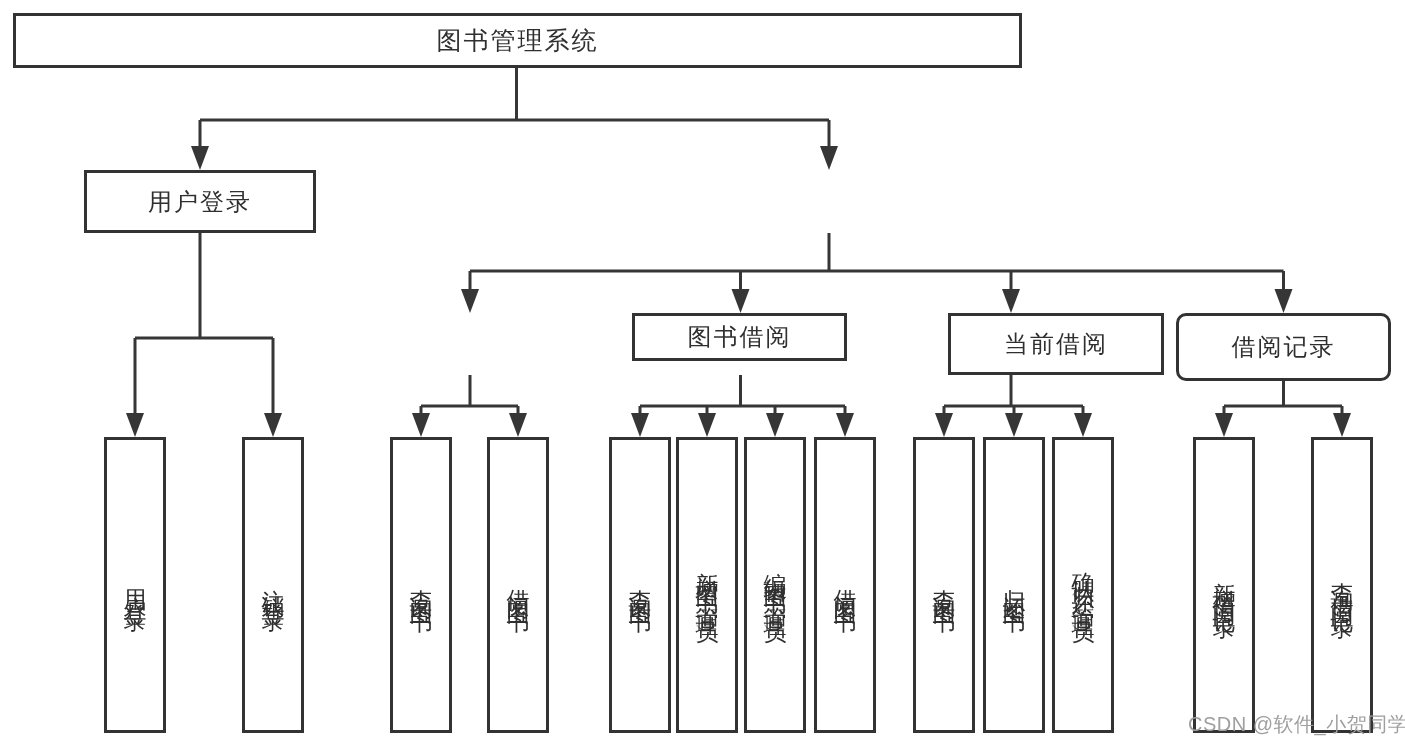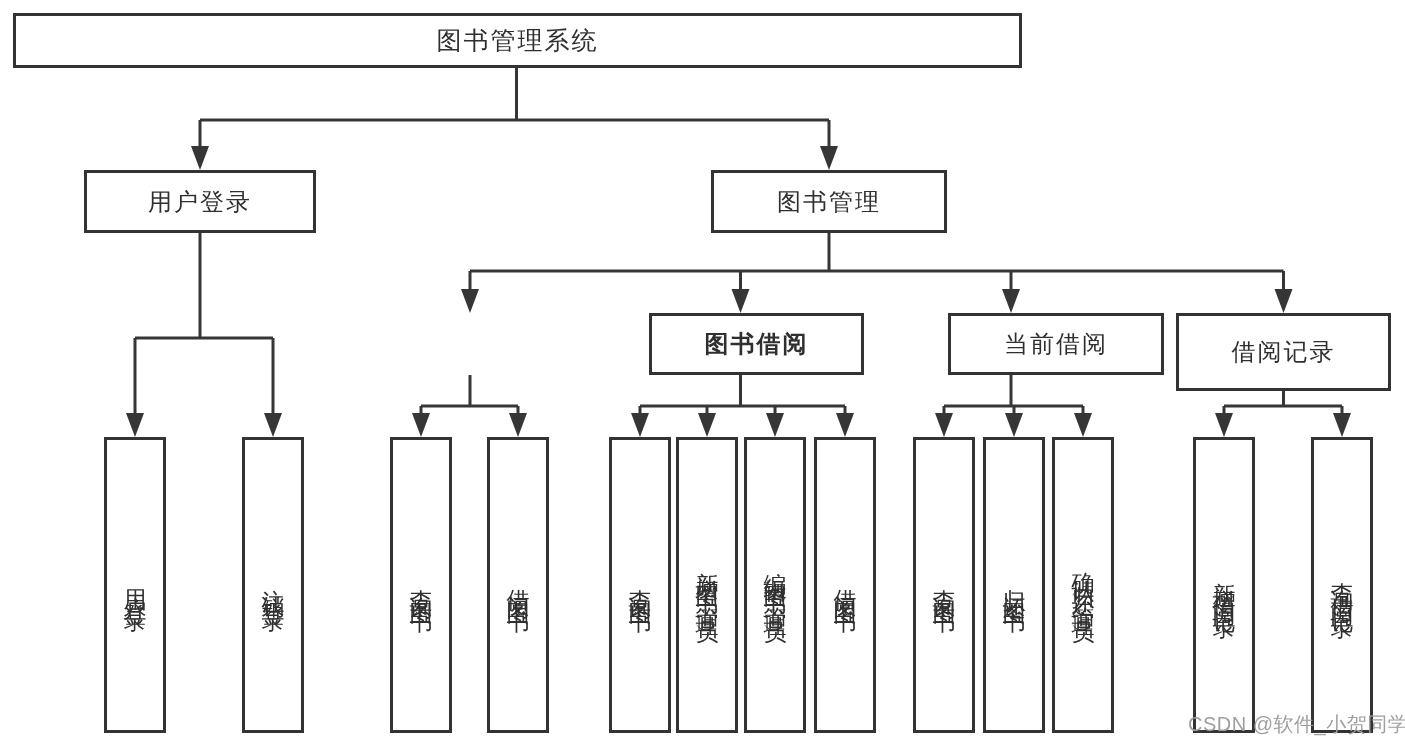--- a/index.html
+++ b/index.html
@@ -64,25 +64,24 @@
       <polygon points="1005,413 1023,413 1014,437"></polygon>
       <polygon points="1074,413 1092,413 1083,437"></polygon>
       <polygon points="1215,413 1233,413 1224,437"></polygon>
       <polygon points="1333,413 1351,413 1342,437"></polygon>
     </g>
   </svg>
 
   <div class="box hbox rootbox" style="left:13px;top:13px;width:1009px;height:55px;">图书管理系统</div>
 
   <div class="box hbox" style="left:84px;top:170px;width:232px;height:63px;">用户登录</div>
-  <div class="box hbox" style="left:711px;top:170px;width:236px;height:63px;">图书管理</div>
 
-  <div class="box hbox" style="left:649px;top:313px;width:215px;height:62px;font-weight:bold;">图书借阅</div>
+  <div class="box hbox" style="left:632px;top:313px;width:215px;height:48px;">图书借阅</div>
   <div class="box hbox" style="left:903px;top:313px;width:216px;height:62px;margin-left:45px;">当前借阅</div>
-  <div class="box hbox" style="left:1176px;top:313px;width:215px;height:78px;">借阅记录</div>
+  <div class="box hbox" style="left:1176px;top:313px;width:215px;height:68px;border-radius:10px;">借阅记录</div>
 
   <div class="box vbox" style="left:104px;top:437px;width:62px;height:296px;">用户登录</div>
   <div class="box vbox" style="left:242px;top:437px;width:62px;height:296px;">注销登录</div>
 
   <div class="box vbox" style="left:390px;top:437px;width:62px;height:296px;">查询图书</div>
   <div class="box vbox" style="left:487px;top:437px;width:62px;height:296px;">借阅图书</div>
 
   <div class="box vbox" style="left:609px;top:437px;width:62px;height:296px;">查询图书</div>
   <div class="box vbox" style="left:676px;top:437px;width:62px;height:296px;">新增图书（管理员）</div>
   <div class="box vbox" style="left:744px;top:437px;width:62px;height:296px;">编辑图书（管理员）</div>

